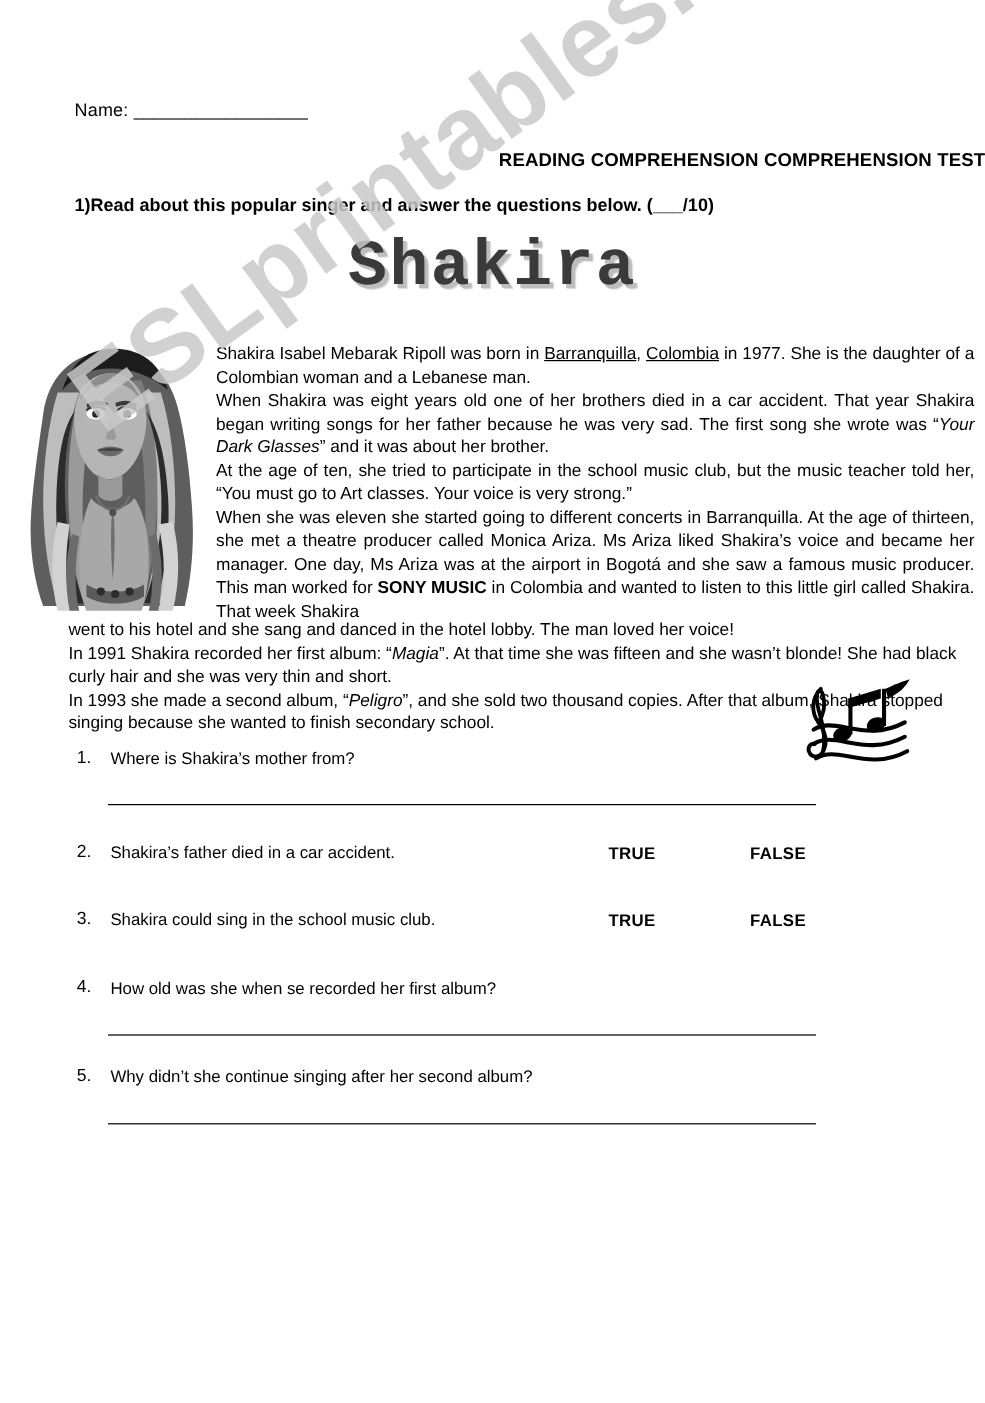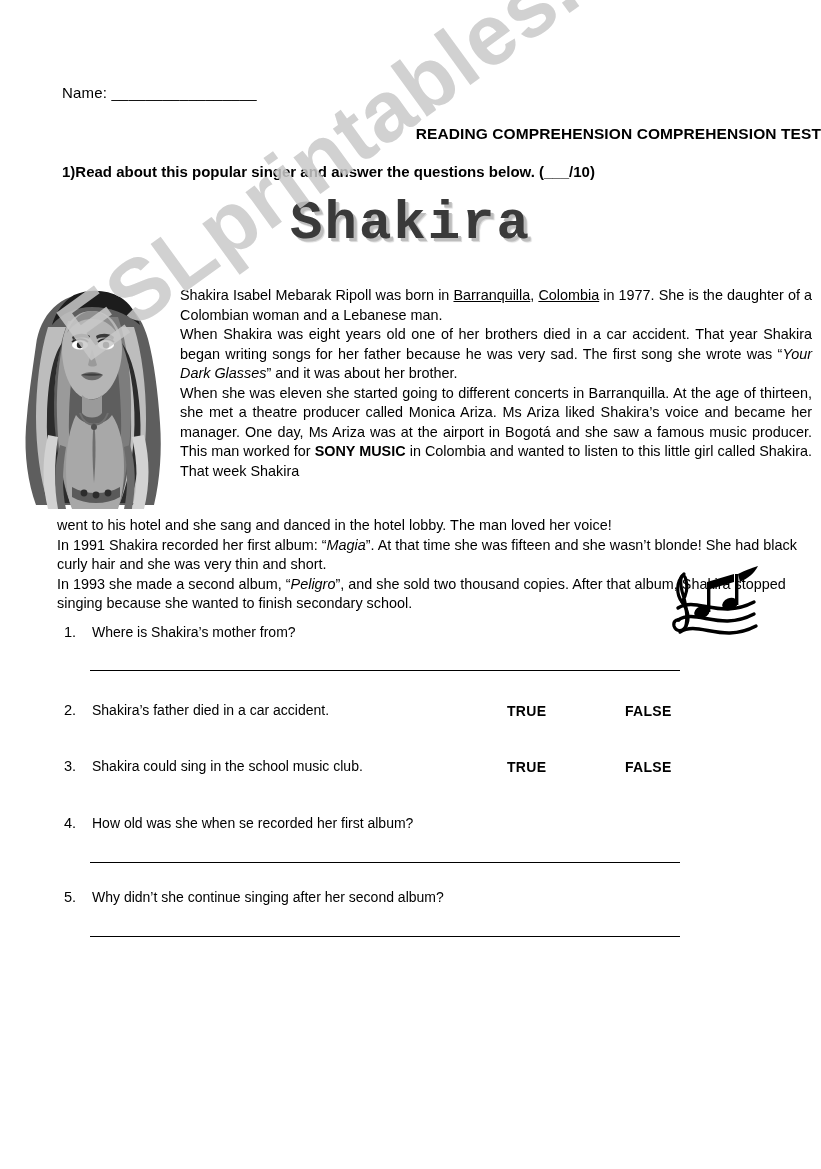--- a/index.html
+++ b/index.html
@@ -252,20 +252,21 @@
       <path d="M44 150 C40 176 40 200 46 222 L34 222 C28 198 28 172 34 148 Z" fill="#d2d2d2"></path>
       <path d="M118 150 C124 176 124 200 118 222 L130 222 C136 198 136 172 130 148 Z" fill="#d2d2d2"></path>
       <path d="M52 160 C48 184 48 204 52 222 L44 222 C40 200 40 178 46 158 Z" fill="#6b6b6b"></path>
       <path d="M110 160 C114 184 114 204 110 222 L118 222 C122 200 122 178 116 158 Z" fill="#6b6b6b"></path>
     </svg>
   </div>
 
   <div class="reading-wrapped">
     <p>Shakira Isabel Mebarak Ripoll was born in <span class="u">Barranquilla</span>, <span class="u">Colombia</span> in 1977. She is the daughter of a Colombian woman and a Lebanese man.</p>
     <p>When Shakira was eight years old one of her brothers died in a car accident. That year Shakira began writing songs for her father because he was very sad. The first song she wrote was “<span class="i">Your Dark Glasses</span>” and it was about her brother.</p>
+    <p>At the age of ten, she tried to participate in the school music club, but the music teacher told her, “You must go to Art classes. Your voice is very strong.”</p>
     <p>When she was eleven she started going to different concerts in Barranquilla. At the age of thirteen, she met a theatre producer called Monica Ariza. Ms Ariza liked Shakira’s voice and became her manager. One day, Ms Ariza was at the airport in Bogotá and she saw a famous music producer. This man worked for <span class="b">SONY MUSIC</span> in Colombia and wanted to listen to this little girl called Shakira. That week Shakira</p>
   </div>
 
   <div class="reading-full">
     <p>went to his hotel and she sang and danced in the hotel lobby. The man loved her voice!</p>
     <p>In 1991 Shakira recorded her first album: “<span class="i">Magia</span>”. At that time she was fifteen and she wasn’t blonde! She had black curly hair and she was very thin and short.</p>
     <p>In 1993 she made a second album, “<span class="i">Peligro</span>”, and she sold two thousand copies. After that album, Shakira stopped singing because she wanted to finish secondary school.</p>
   </div>
 
   <div class="music-note">

